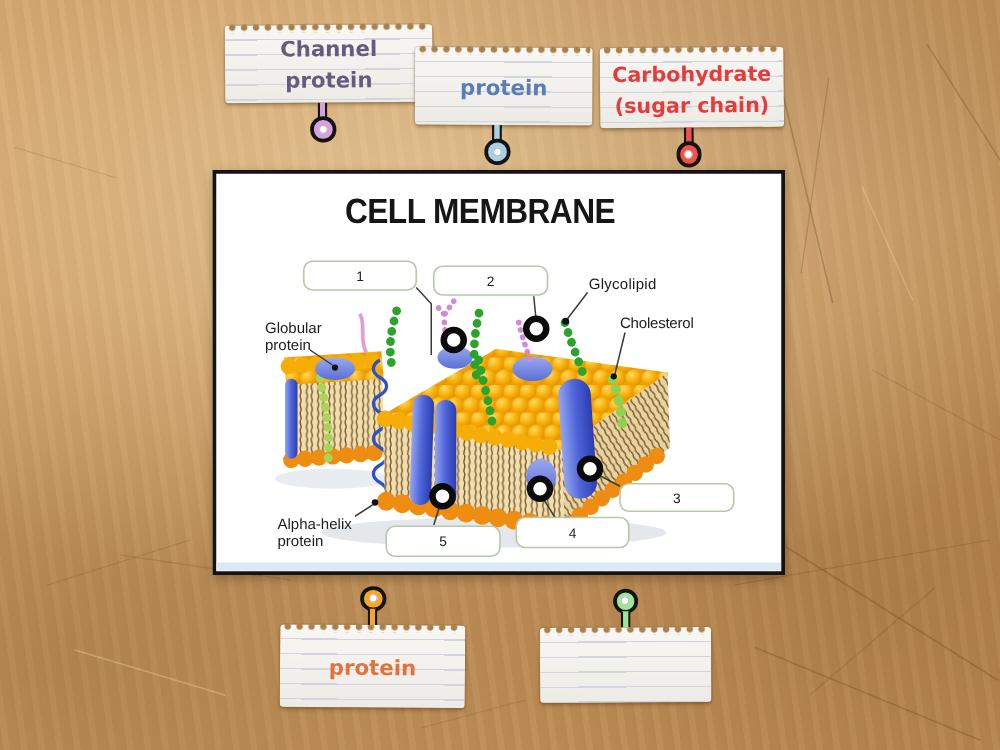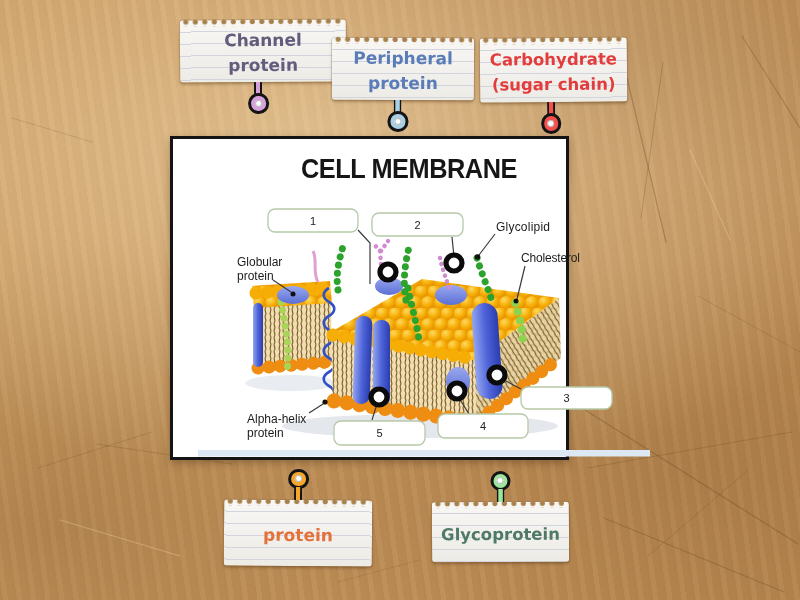--- a/index.html
+++ b/index.html
@@ -12,24 +12,23 @@
       radial-gradient(600px 420px at 6% 88%, rgba(125,85,40,.30), rgba(125,85,40,0) 70%),
       radial-gradient(500px 300px at 80% 8%, rgba(120,80,38,.22), rgba(120,80,38,0) 70%),
       repeating-linear-gradient(82deg, rgba(125,82,38,.07) 0 3px, rgba(255,238,205,.06) 3px 8px, rgba(125,82,38,.05) 8px 14px),
       linear-gradient(100deg,#cb9c62,#c3925a 55%,#bd8c54);
   }
   svg{display:block}
   #scratches{position:absolute;left:0;top:0;pointer-events:none;}
 
   
   .diagram-card{
-    position:absolute;left:170px;top:136px;width:399px;height:324px;
+    position:absolute;left:170px;top:136px;width:458px;height:324px;
     box-sizing:border-box;background:#ffffff;border:3px solid #141414;
     box-shadow:0 3px 8px rgba(60,35,10,.35);
-    padding-left:25px;
   }
   .dg-title{font-family:"Liberation Sans",sans-serif;font-weight:bold;font-size:28px;fill:#161616;letter-spacing:-.5px;}
   .dg-label{font-family:"Liberation Sans",sans-serif;font-size:12px;fill:#1c1c1c;}
   .dg-num{font-family:"Liberation Sans",sans-serif;font-size:11px;fill:#222;}
   .leader{stroke:#3a3a3a;stroke-width:1.2;fill:none;}
   .ansbox{fill:#ffffff;stroke:#b5c9a8;stroke-width:1.3;}
 
   
   .note-card{
     position:absolute;box-sizing:border-box;border-radius:3px;
@@ -241,21 +240,20 @@
     <div class="pin pin-below" style="--pin:#d7a2dc;left:47%">
       <i class="stem"></i>
       <i class="head">
           <i class="dot"></i>
         </i>
     </div>
   </div>
 
   <div class="note-card" style="left:332px;top:38px;width:142px;height:62px;transform:rotate(.3deg)">
     <div class="note-text c-peripheral">
-      <span>Peripheral</span>
         <span>protein</span>
     </div>
     <div class="pin pin-below" style="--pin:#a9cfe3;left:46.5%">
       <i class="stem"></i>
       <i class="head">
           <i class="dot"></i>
         </i>
     </div>
   </div>
 
@@ -278,23 +276,20 @@
     </div>
     <div class="pin pin-above" style="--pin:#f6a62b;left:50%">
       <i class="stem"></i>
       <i class="head">
           <i class="dot"></i>
         </i>
     </div>
   </div>
 
   <div class="note-card" style="left:432px;top:502px;width:137px;height:60px;transform:rotate(-.3deg)">
-    <div class="note-text c-glyco" style="font-size:16.5px">
-      <span>Glycoprotein</span>
-    </div>
     <div class="pin pin-above" style="--pin:#9ce59c;left:50%">
       <i class="stem"></i>
       <i class="head">
           <i class="dot"></i>
         </i>
     </div>
   </div>
 
 </div>
 

